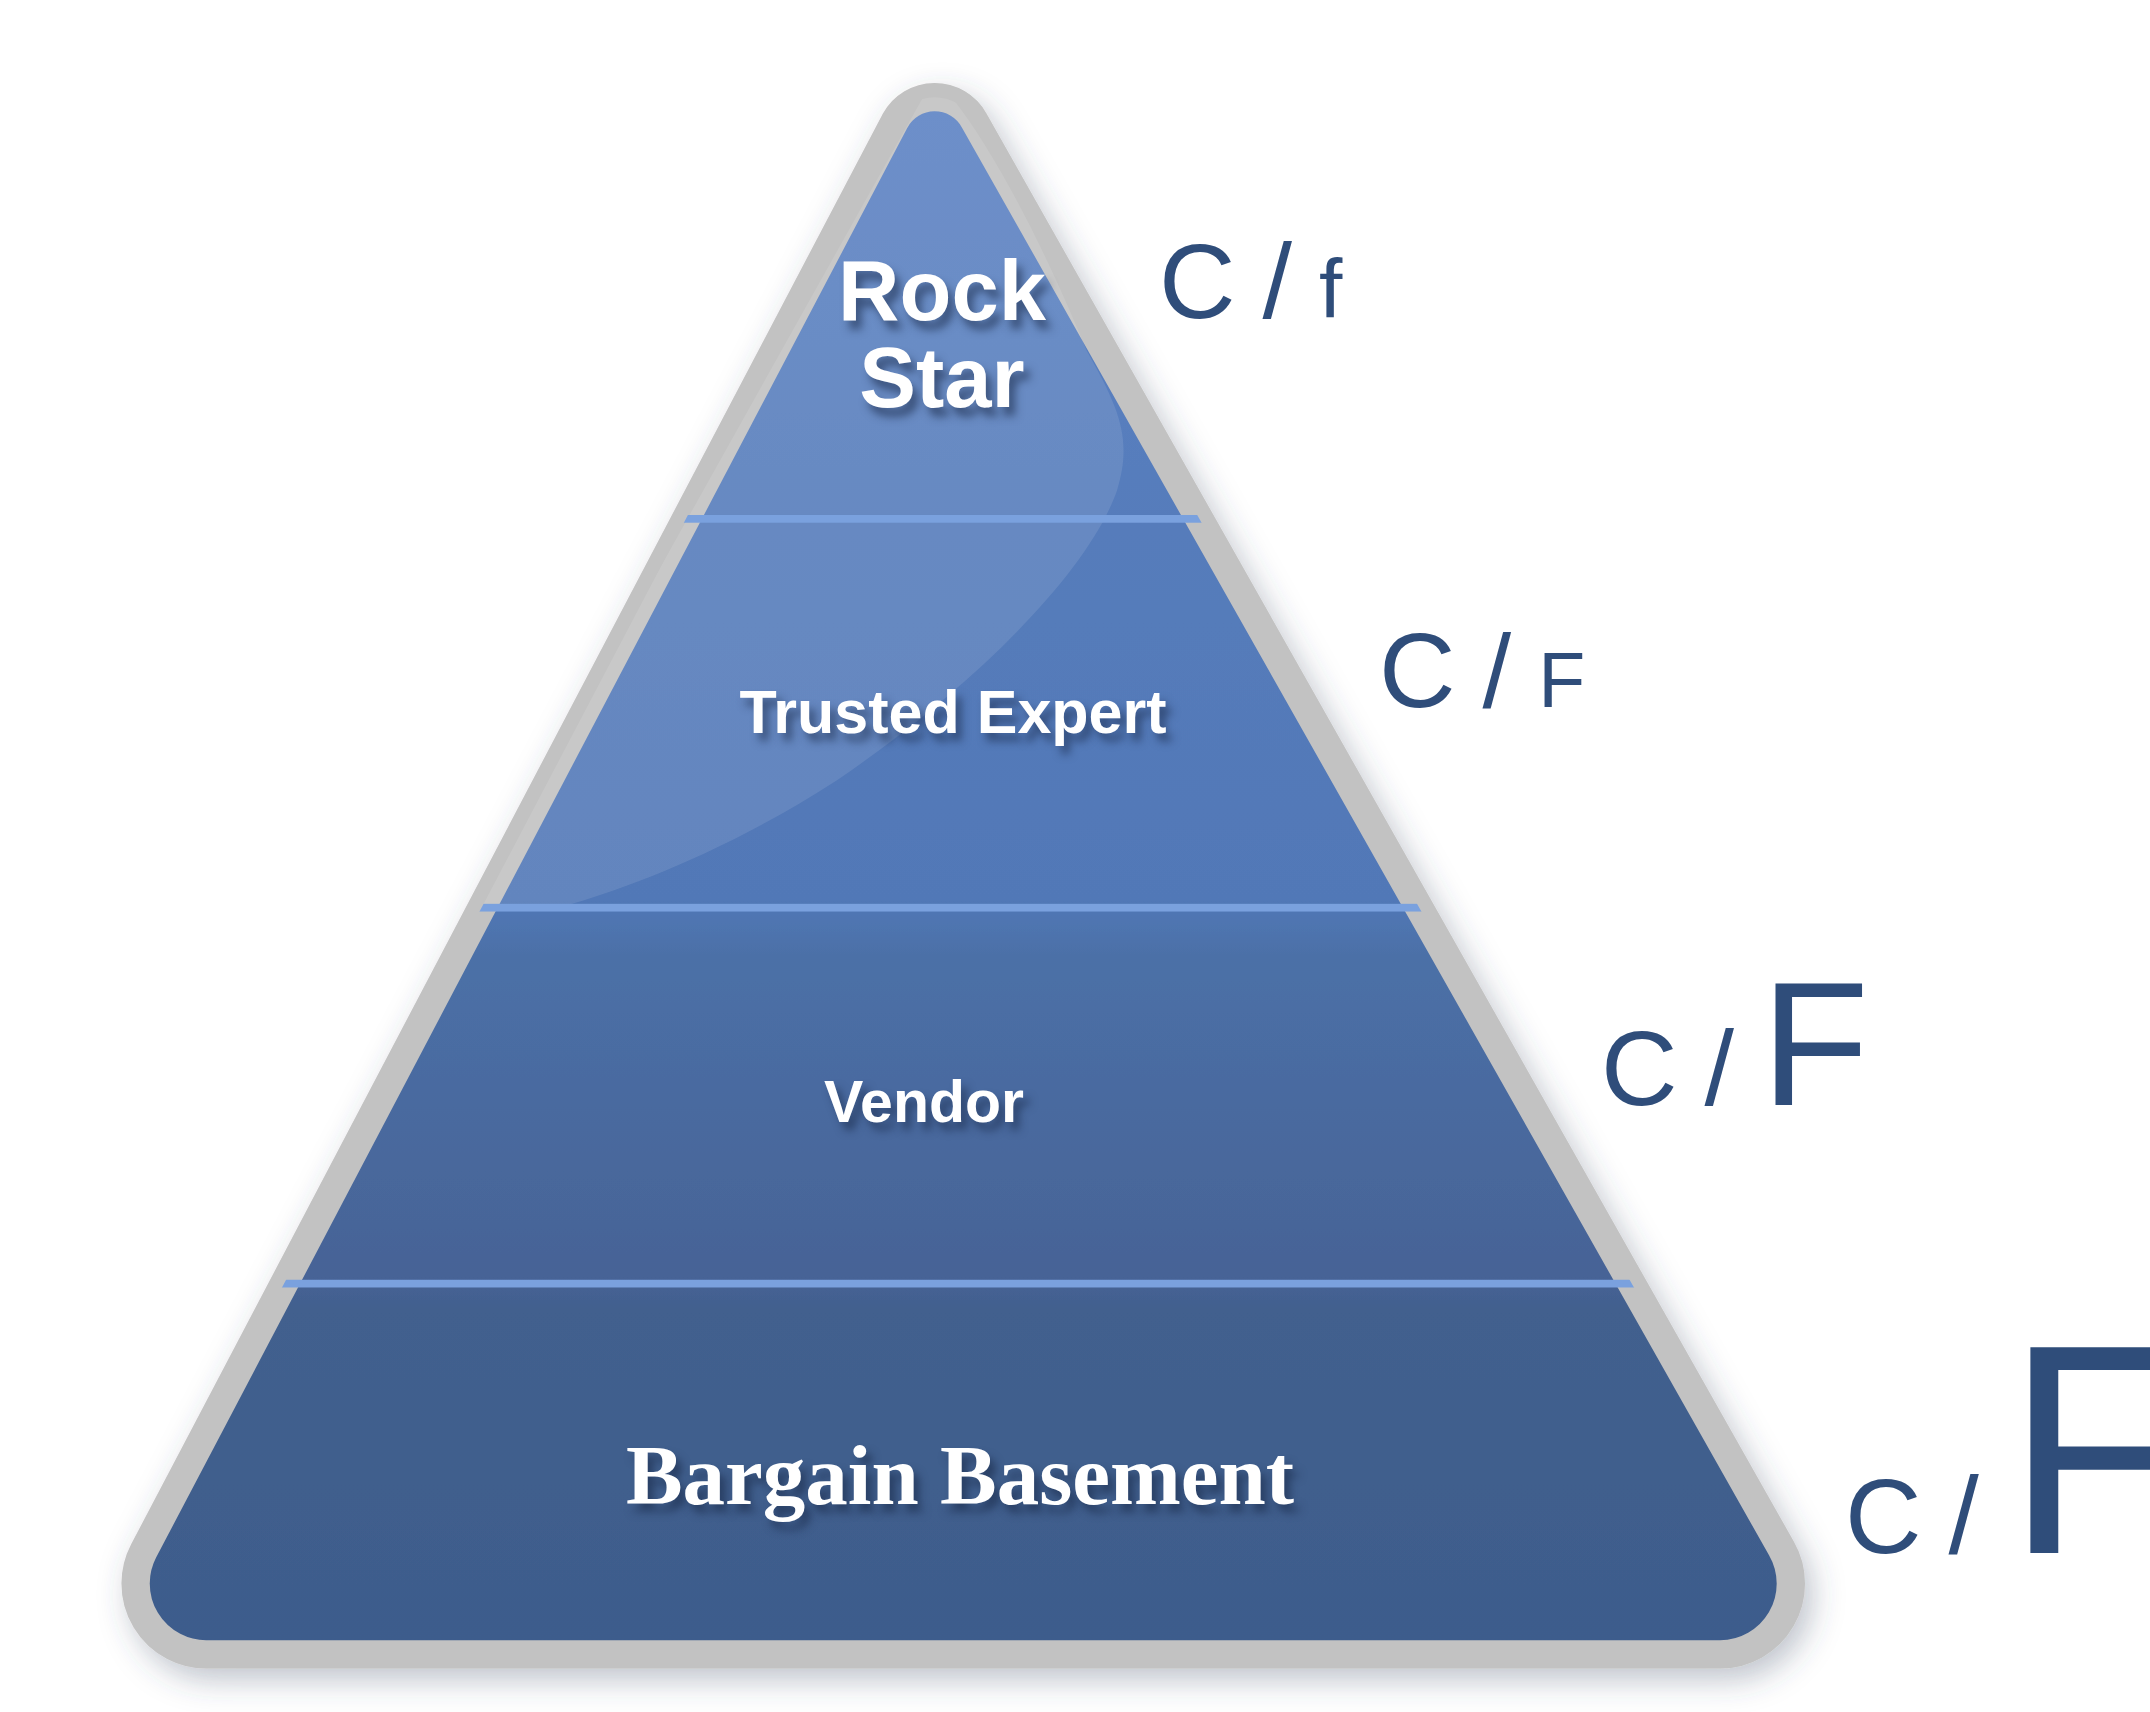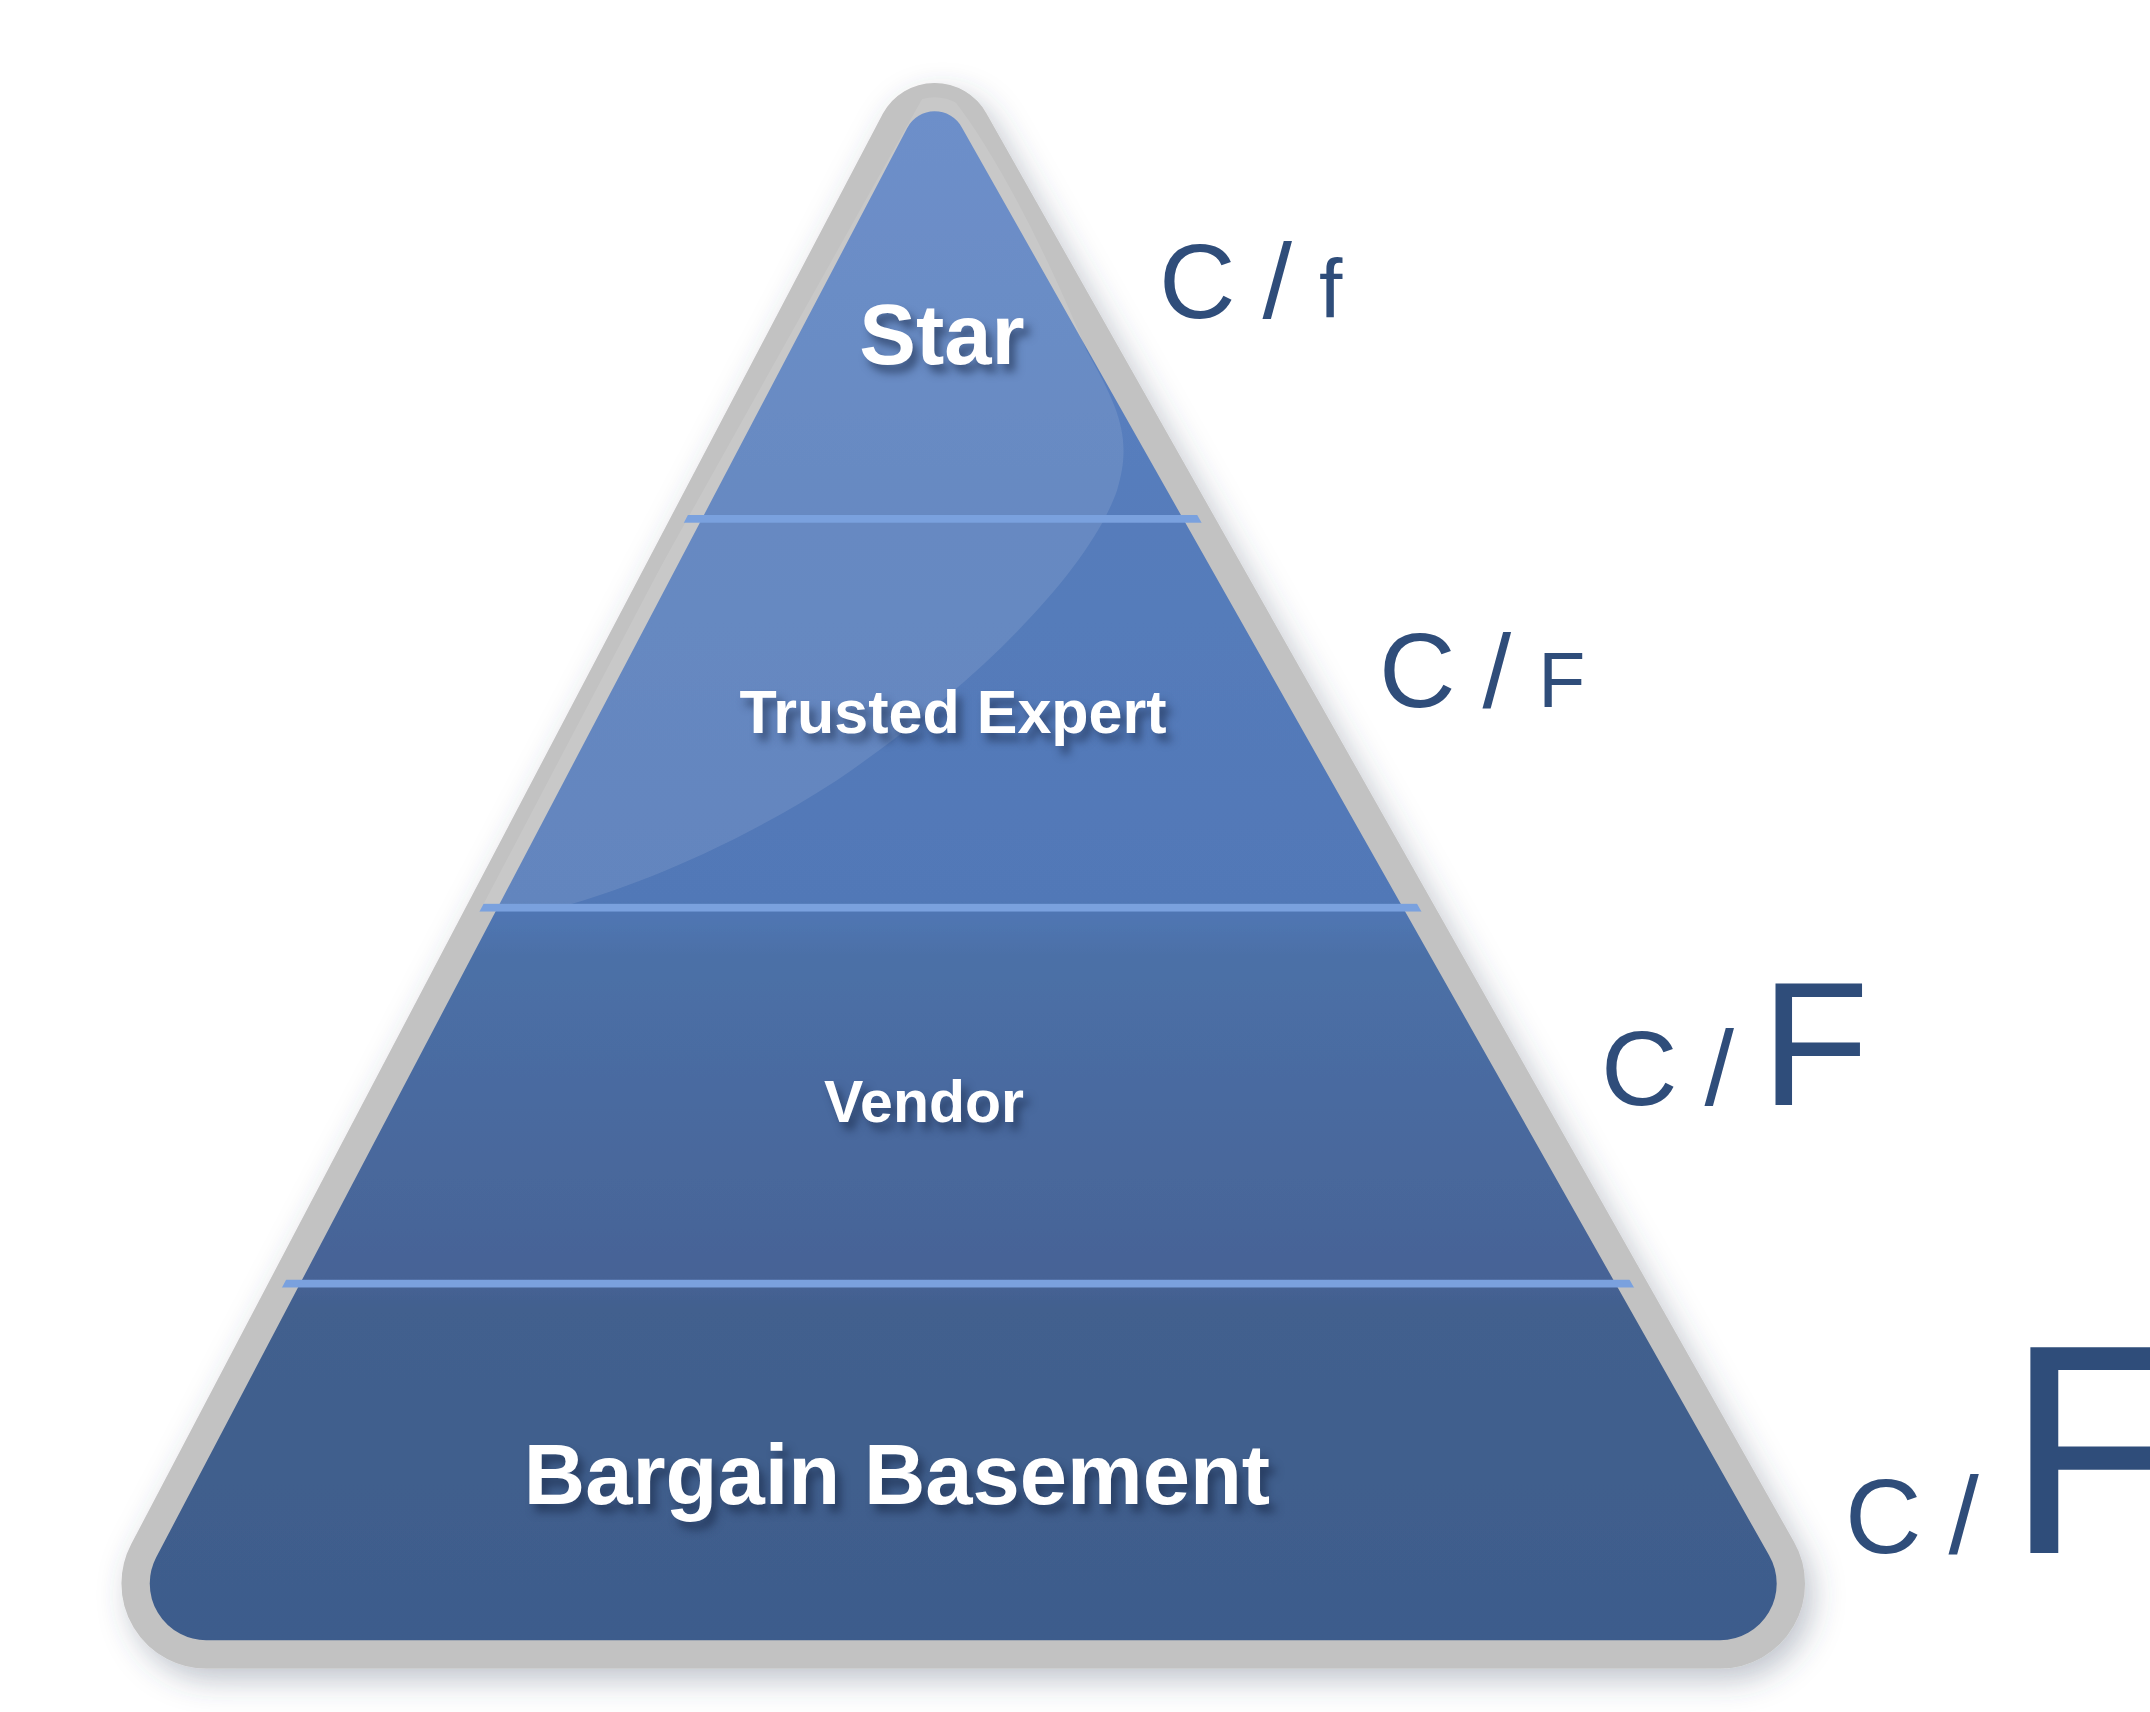--- a/index.html
+++ b/index.html
@@ -97,28 +97,29 @@
                L 730 1410
                Z" fill="#ffffff" opacity="0.10"></path>
 
       <rect x="0" y="800" width="3341" height="12" fill="#7aa1de"></rect>
       <rect x="0" y="1404" width="3341" height="12" fill="#7aa1de"></rect>
       <rect x="0" y="1988" width="3341" height="12" fill="#7aa1de"></rect>
     </g>
   </svg>
 
   <div class="tier-label rock" style="left:942px; top:335px;">
+    <div>Rock</div>
     <div>Star</div>
   </div>
 
   <div class="tier-label trusted" style="left:953px; top:712px;">Trusted Expert</div>
 
   <div class="tier-label vendor" style="left:924px; top:1102px;">Vendor</div>
 
-  <div class="tier-label bargain" style="left:897px; top:1475px;">Bargain Basement</div>
+  <div class="tier-label bargain" style="left:960px; top:1475px;font-family:Liberation Serif, serif;">Bargain Basement</div>
 
   <div class="ratio-label" style="left:1159px; top:228px;">
     <span class="c-1">C</span>
     <span class="s-1">/</span>
     <span class="f-1">f</span>
   </div>
 
   <div class="ratio-label" style="left:1379px; top:617px;">
     <span class="c-2">C</span>
     <span class="s-2">/</span>

